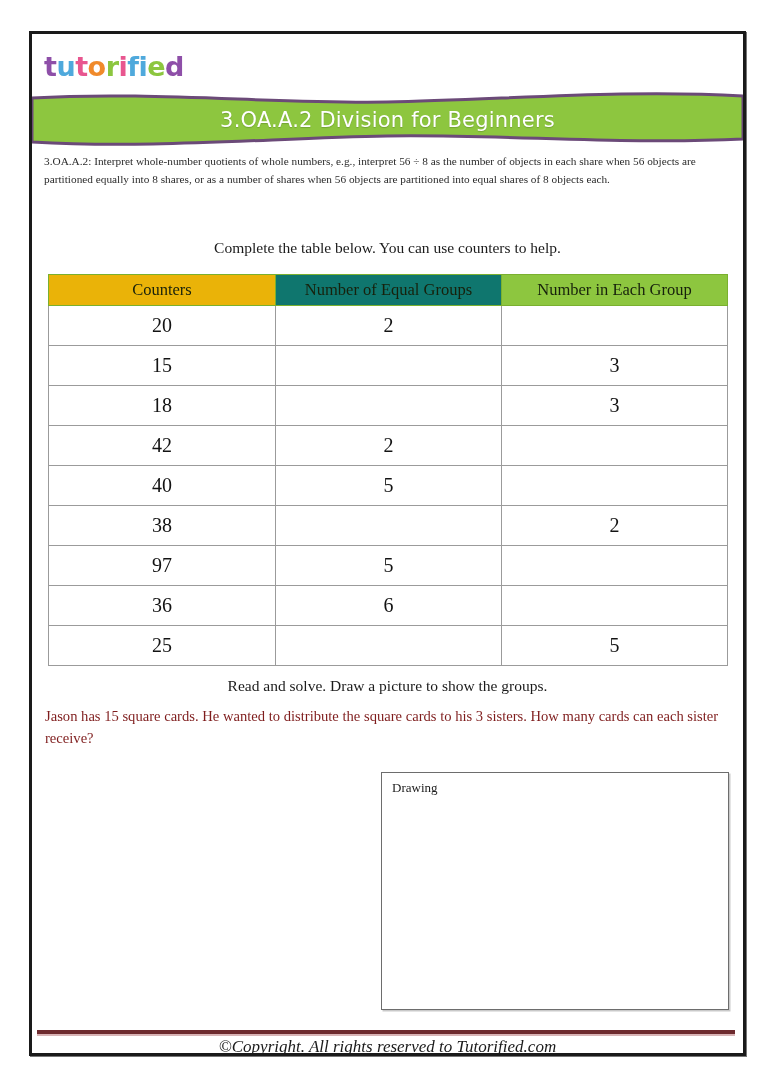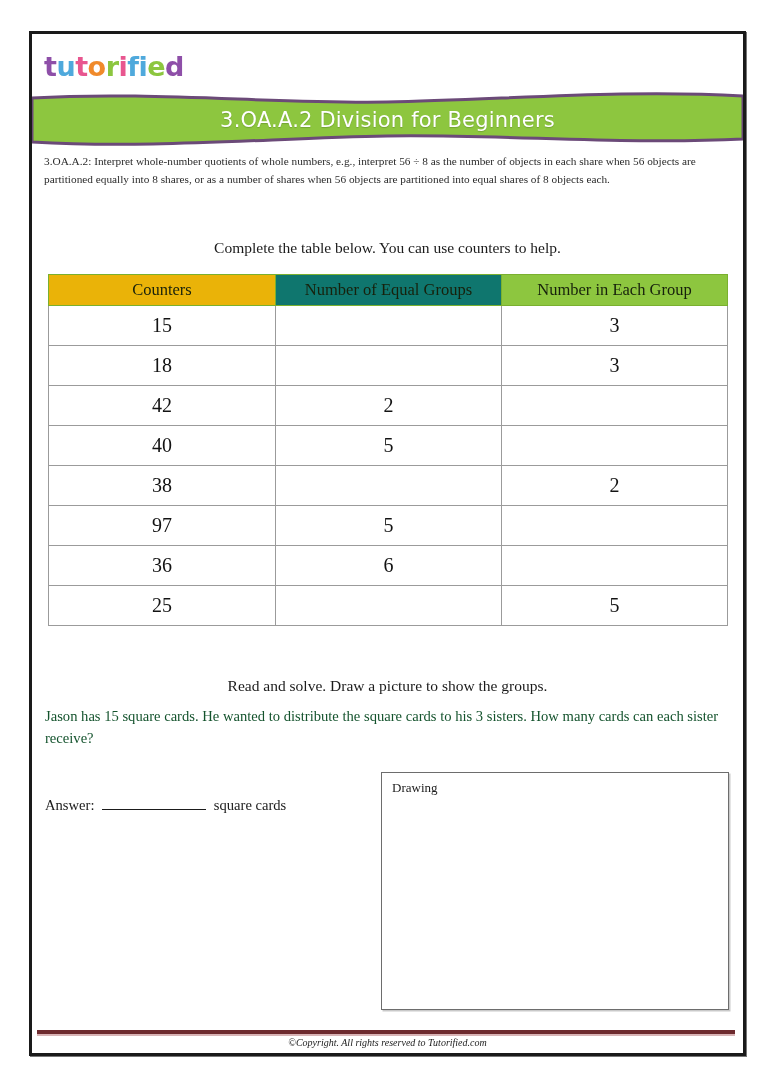--- a/index.html
+++ b/index.html
@@ -142,21 +142,21 @@
   .instruction-2 { top: 643px; }
 
   
   .word-problem {
     position: absolute;
     left: 13px;
     top: 672px;
     width: 686px;
     font-size: 14.6px;
     line-height: 1.48;
-    color: #14532d;
+    color: #7f1d1d;
   }
 
   
   .answer-line {
     position: absolute;
     left: 13px;
     top: 763px;
     font-size: 14.6px;
     color: #1b1b1b;
     white-space: nowrap;
@@ -198,21 +198,21 @@
     background: #6d2a2e;
     border-bottom: 2px solid #d8b3b5;
   }
   .footer-text {
     position: absolute;
     left: 0;
     top: 1003px;
     width: 711px;
     text-align: center;
     font-style: italic;
-    font-size: 10px;
+    font-size: 17px;
     color: #1b1b1b;
     font-family: "Liberation Serif", serif;
   }
 </style>
 </head>
 <body>
 
 <div class="page-canvas">
   <div class="page-frame">
     <div class="page-inner">
@@ -240,20 +240,25 @@
         </colgroup>
         <thead>
           <tr>
             <th style="background: #eab308;">Counters</th>
             <th style="background: #0f766e;">Number of Equal Groups</th>
             <th style="background: rgb(141, 198, 63);">Number in Each Group</th>
           </tr>
         </thead>
         <tbody>
           <tr>
+            <td>20</td>
+            <td>2</td>
+            <td></td>
+          </tr>
+          <tr>
             <td>15</td>
             <td></td>
             <td>3</td>
           </tr>
           <tr>
             <td>18</td>
             <td></td>
             <td>3</td>
           </tr>
           <tr>
@@ -286,25 +291,20 @@
             <td></td>
             <td>5</td>
           </tr>
         </tbody>
       </table>
 
       <div class="instruction instruction-2">Read and solve. Draw a picture to show the groups.</div>
 
       <div class="word-problem">Jason has 15 square cards. He wanted to distribute the square cards to his 3 sisters. How many cards can each sister receive?</div>
 
-      <div class="answer-line">
-        <span>Answer:</span>
-        <span class="answer-blank"></span>
-        <span>square cards</span>
-      </div>
 
       <div class="drawing-box">
         <div class="drawing-label">Drawing</div>
       </div>
 
       <div class="footer-rule" style="background: rgb(109, 42, 46);"></div>
       <div class="footer-text">©Copyright. All rights reserved to Tutorified.com</div>
 
     </div>
   </div>

